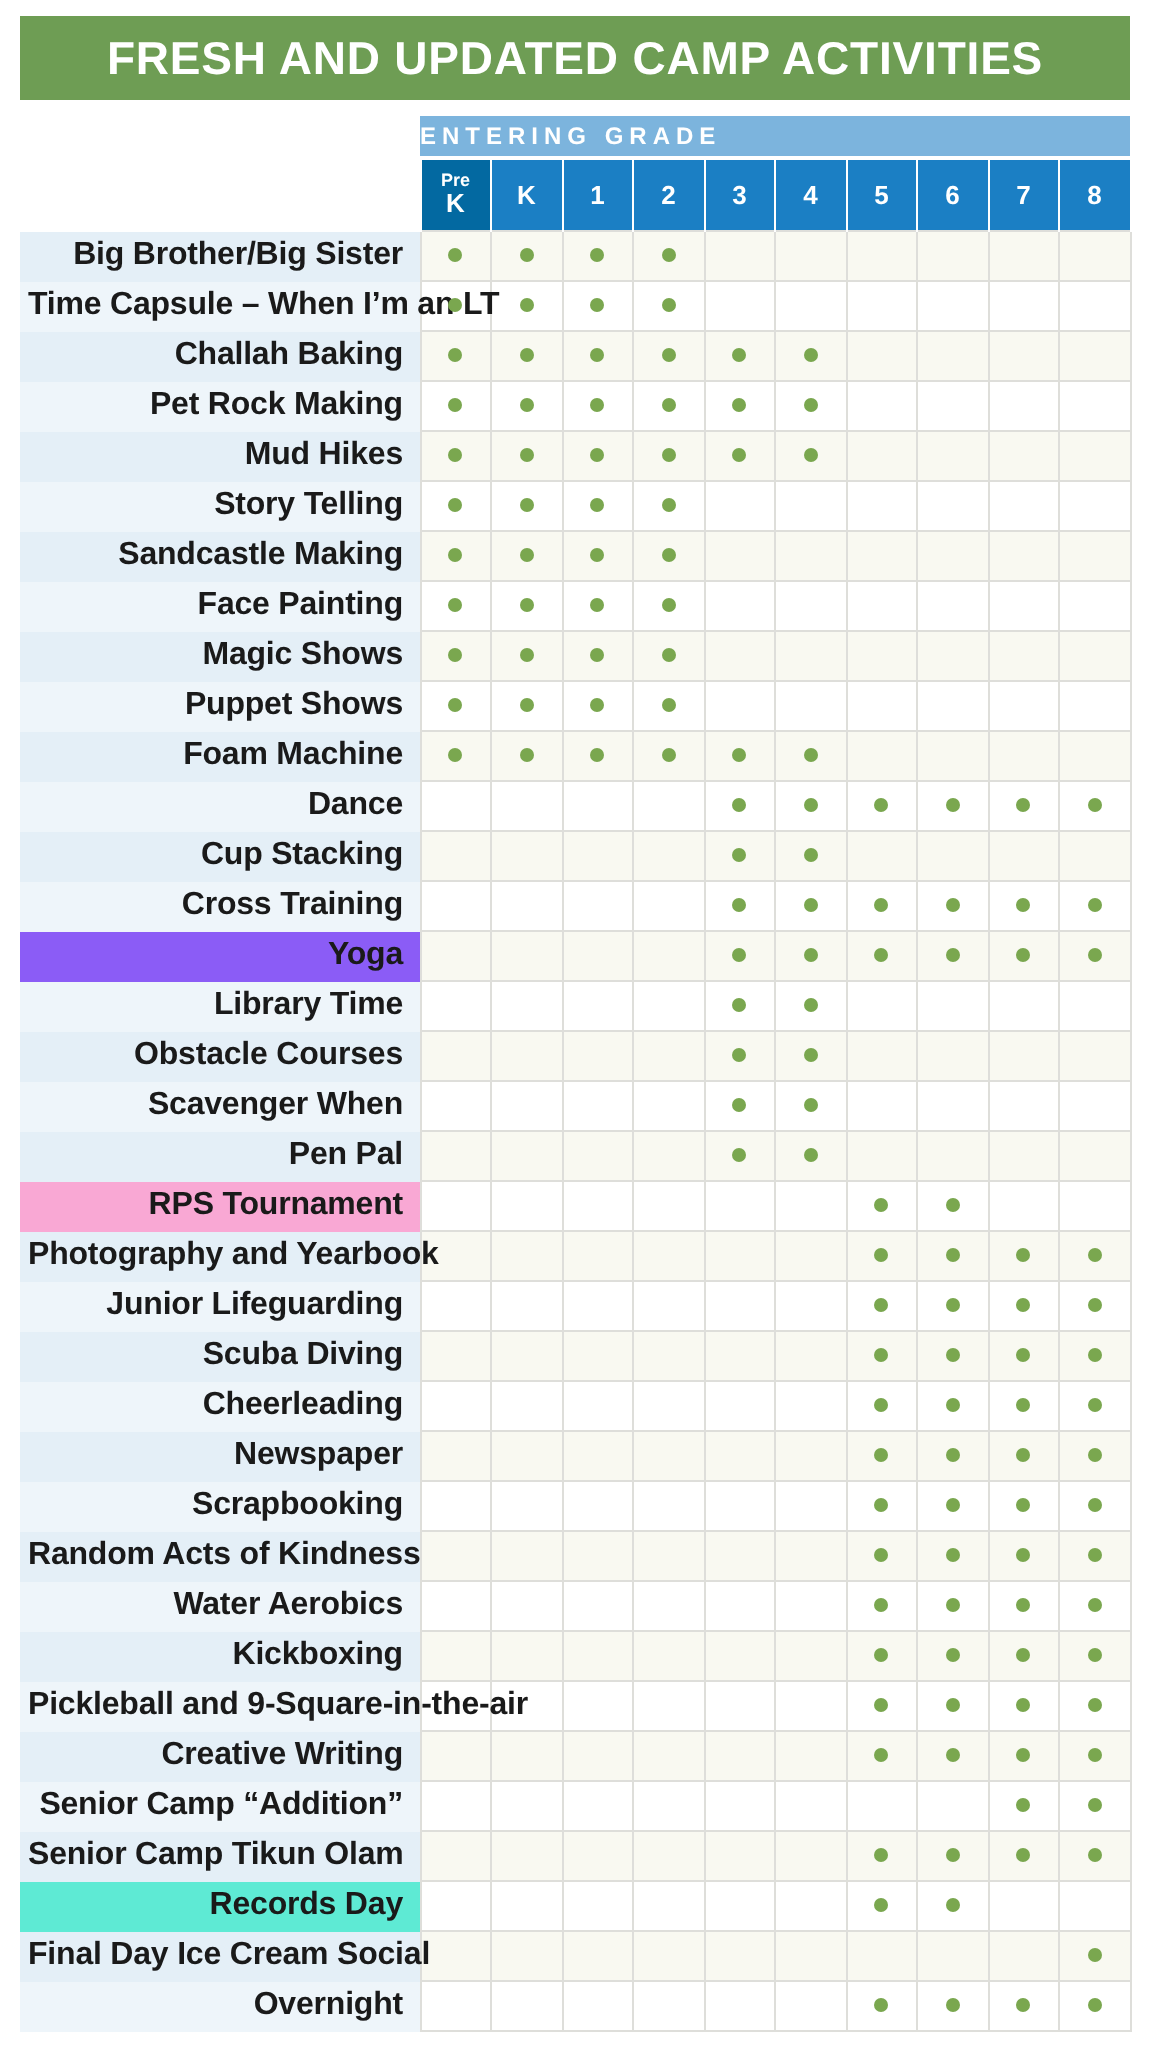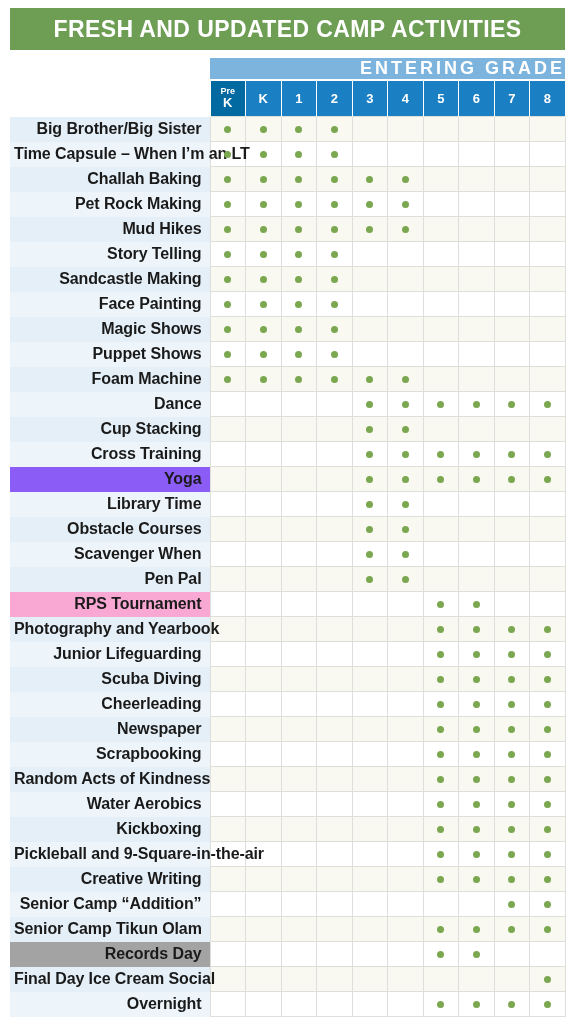--- a/index.html
+++ b/index.html
@@ -54,24 +54,24 @@
     table-layout: fixed;
     width: 555px;
   }
   table.grid col.labelcol { width: 200px; }
   table.grid col.gradecol { width: 35.5px; }
 
   
   .grade-banner-cell {
     background: #7cb4dd;
     color: #ffffff;
-    font-size: 18px;
+    font-size: 12px;
     font-weight: bold;
     letter-spacing: 3px;
-    text-align: right;
+    text-align: left;
     height: 20px;
     padding: 0;
     border: 0;
   }
   .blank-corner {
     background: #ffffff;
     border: 0;
     padding: 0;
   }
 
@@ -607,21 +607,21 @@
             <td class="cell"></td>
             <td class="cell"></td>
             <td class="cell"></td>
             <td class="cell"></td>
             <td class="cell"><span class="dot" style="background: rgb(122, 167, 79);"></span></td>
             <td class="cell"><span class="dot" style="background: rgb(122, 167, 79);"></span></td>
             <td class="cell"><span class="dot" style="background: rgb(122, 167, 79);"></span></td>
             <td class="cell"><span class="dot" style="background: rgb(122, 167, 79);"></span></td>
           </tr>
           <tr class="row-odd">
-            <td class="act-label" style="background: #a3a3a3;">Records Day</td>
+            <td class="act-label" style="background: #5eead4;">Records Day</td>
             <td class="cell"></td>
             <td class="cell"></td>
             <td class="cell"></td>
             <td class="cell"></td>
             <td class="cell"></td>
             <td class="cell"></td>
             <td class="cell"><span class="dot" style="background: rgb(122, 167, 79);"></span></td>
             <td class="cell"><span class="dot" style="background: rgb(122, 167, 79);"></span></td>
             <td class="cell"></td>
             <td class="cell"></td>

